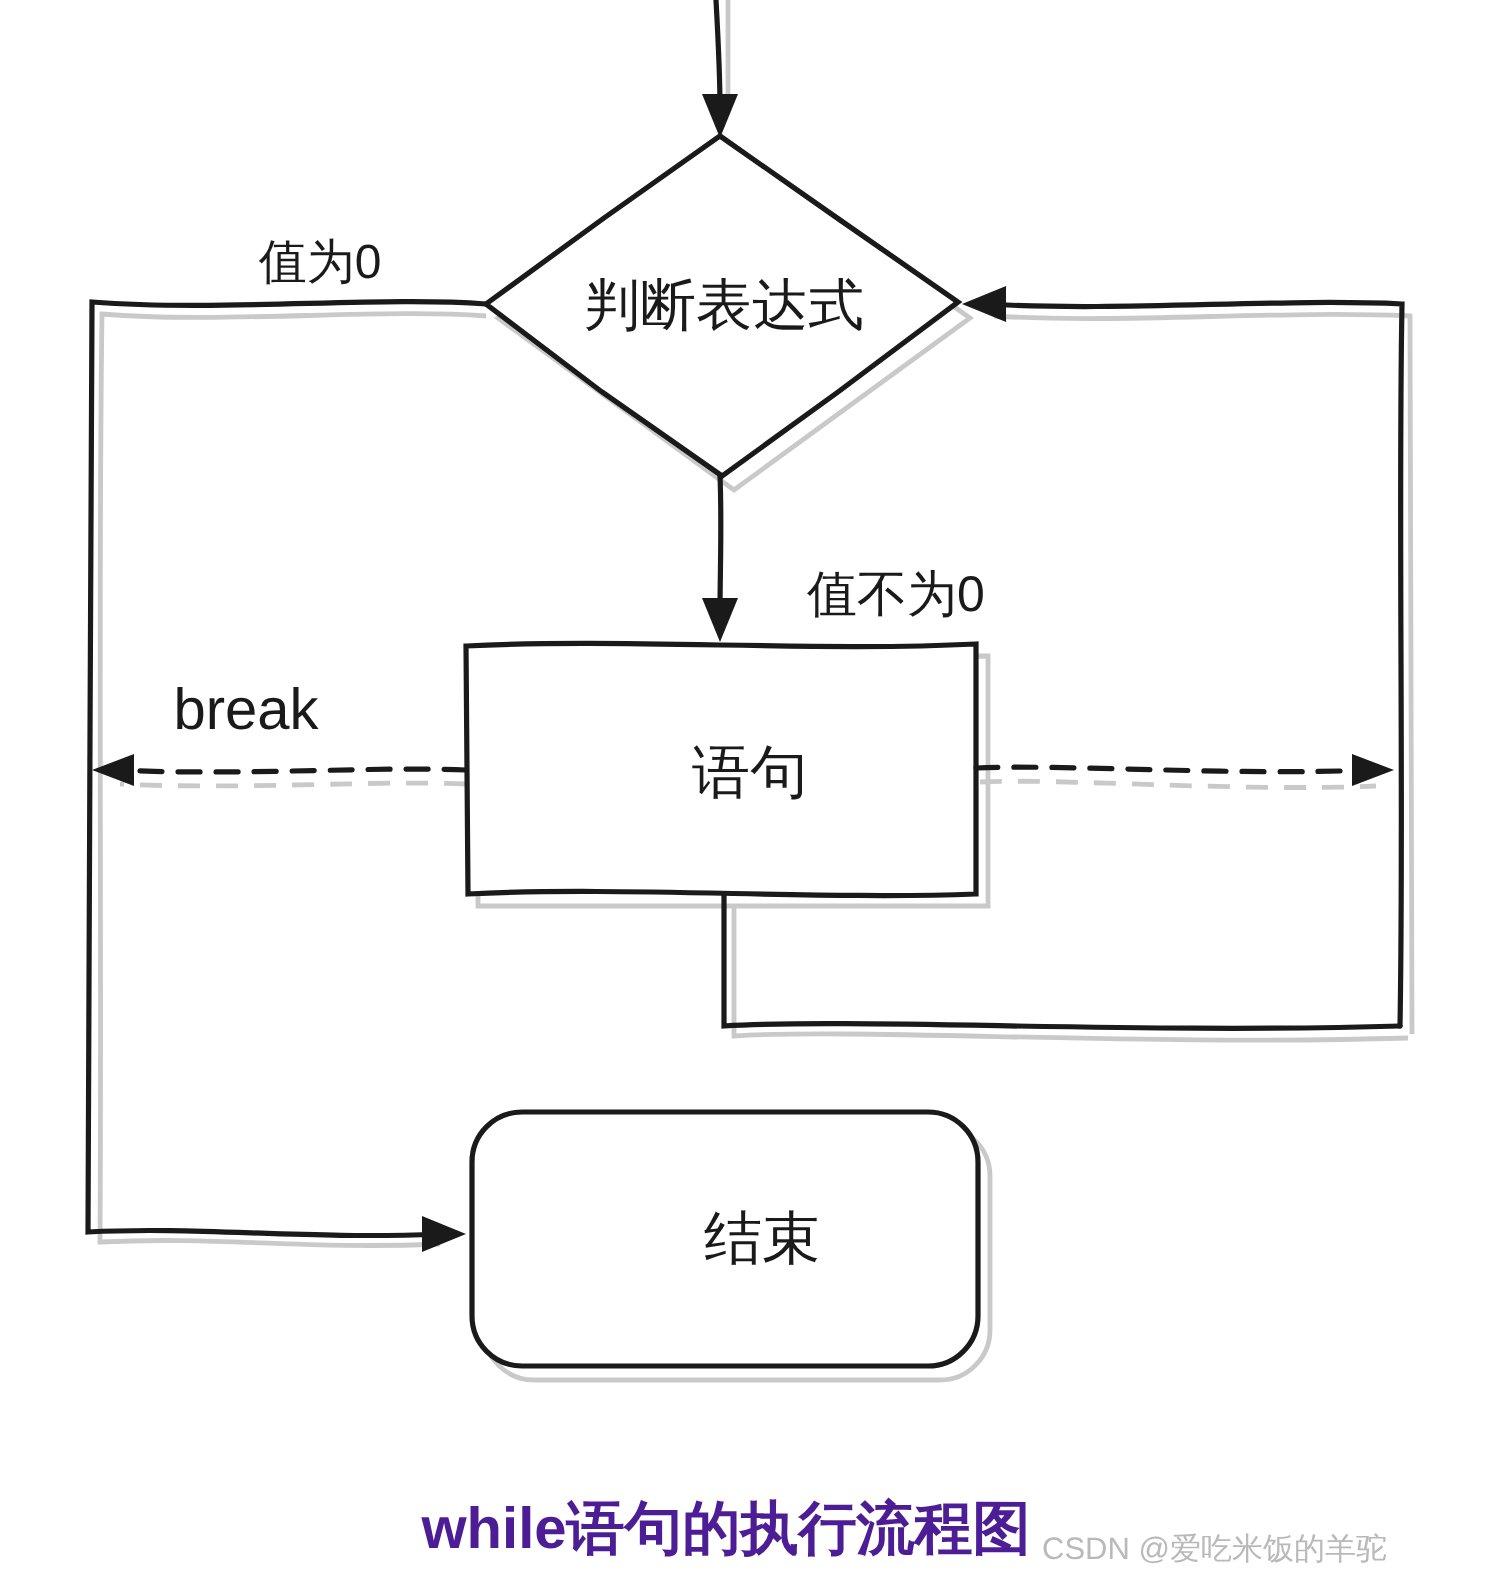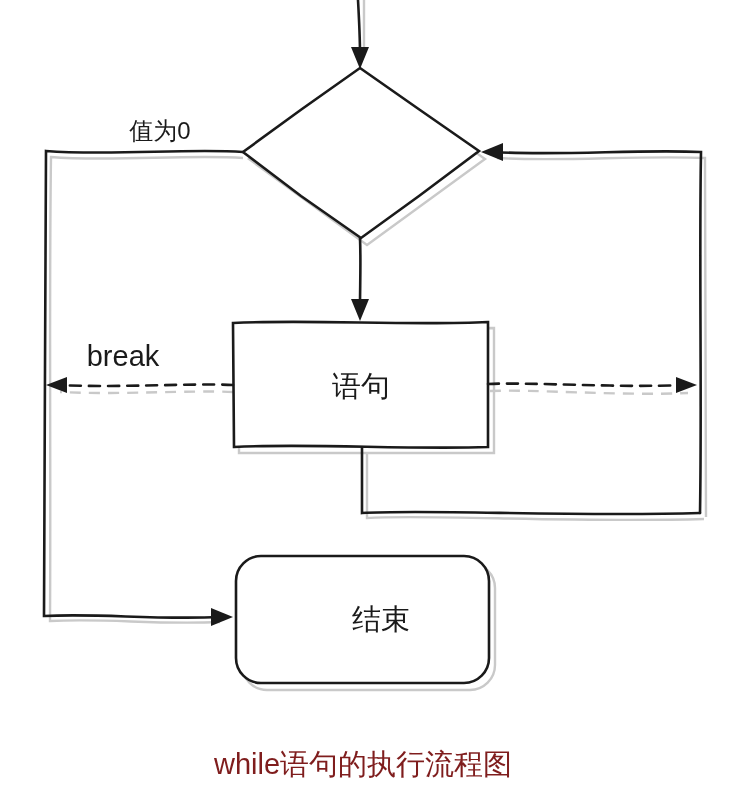--- a/index.html
+++ b/index.html
@@ -13,33 +13,33 @@
     overflow: hidden;
   }
   .canvas svg { position: absolute; left: 0; top: 0; }
   .label {
     position: absolute;
     color: #1a1a1a;
     white-space: nowrap;
     transform: translate(-50%, -50%);
   }
   .lbl-condition { left: 362px; top: 153px; font-size: 28px; }
-  .lbl-statement { left: 361px; top: 387px; font-size: 29px; }
+  .lbl-statement { left: 375px; top: 387px; font-size: 29px; }
   .lbl-end       { left: 381px; top: 620px; font-size: 29px; }
   .lbl-zero      { left: 160px; top: 131px; font-size: 24px; text-align: center; }
   .lbl-nonzero   { left: 448px; top: 297px; font-size: 25px; }
   .lbl-break     { left: 123px; top: 356px; font-size: 29px; }
   .lbl-continue  { left: 595px; top: 355px; font-size: 29px; }
   .title {
     position: absolute;
     left: 363px; top: 765px;
     transform: translate(-50%, -50%);
     font-size: 29px;
-    font-weight: normal;
-    color: #7f1d1d;
+    font-weight: bold;
+    color: #4c1d95;
     white-space: nowrap;
     z-index: 2;
   }
   .watermark {
     position: absolute;
     left: 521px; top: 775px;
     transform: translate(0, -50%);
     font-size: 15.5px;
     color: #b9b9b9;
     white-space: nowrap;
@@ -88,19 +88,22 @@
       <rect x="236" y="556" width="253" height="127" rx="25" fill="#ffffff"></rect>
 
       <path d="M233,385 C190,383 120,388 58,385" stroke-dasharray="11 8"></path>
       <polygon points="46,385 67,377 67,393" fill="#1a1a1a" stroke="none"></polygon>
 
       <path d="M488,384 C530,382 620,388 684,385" stroke-dasharray="11 8"></path>
       <polygon points="697,385 676,377 676,393" fill="#1a1a1a" stroke="none"></polygon>
     </g>
   </svg>
 
+  <div class="label lbl-condition">判断表达式</div>
   <div class="label lbl-statement">语句</div>
   <div class="label lbl-end">结束</div>
   <div class="label lbl-zero">值为0</div>
+  <div class="label lbl-nonzero">值不为0</div>
   <div class="label lbl-break">break</div>
 
+  <div class="watermark">CSDN @爱吃米饭的羊驼</div>
   <div class="title">while语句的执行流程图</div>
 </div>
 
 </body></html>

